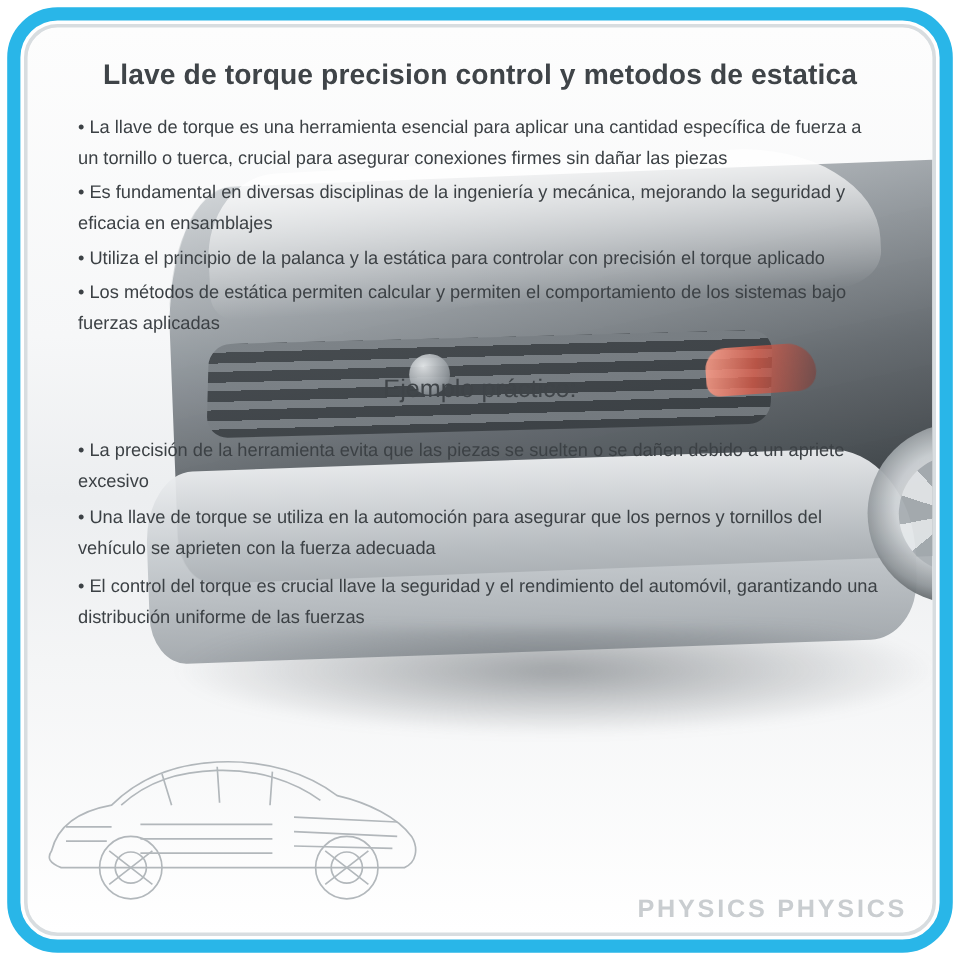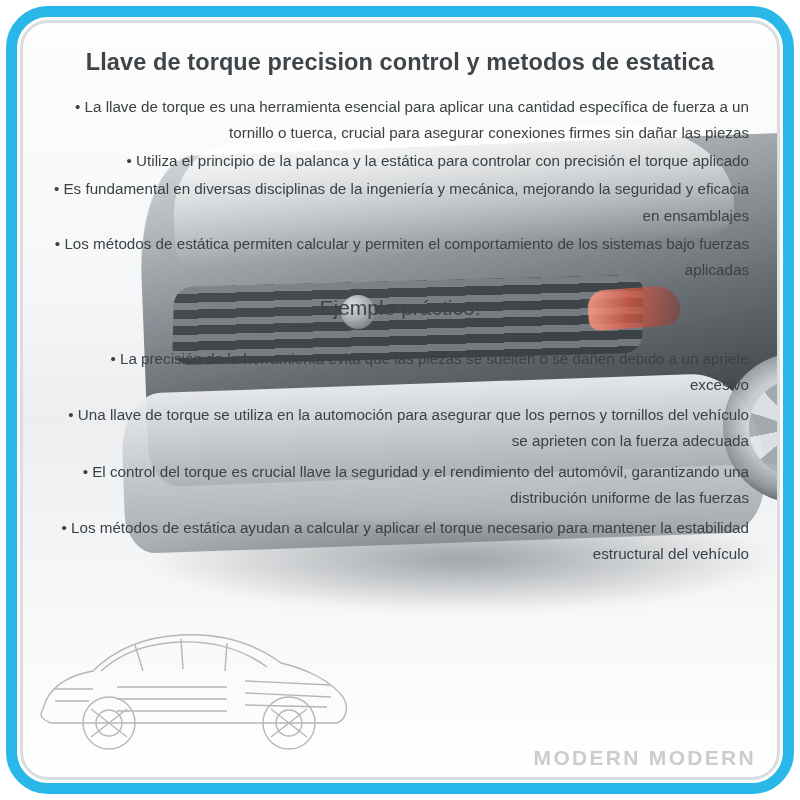--- a/index.html
+++ b/index.html
@@ -201,43 +201,42 @@
   .title {
     text-align: center;
     font-size: 23.5px;
     color: #3f4448;
     font-weight: bold;
     margin: 8px 0 18px 0;
     letter-spacing: 0.1px;
   }
 
   .bullets {
-    margin: 0;
+    margin: 12px;
     padding: 0;
     list-style: none;
-    text-align: right;
   }
   .bullets li {
     font-size: 15.2px;
     line-height: 1.72;
     color: #3c4145;
     margin: 0 0 2px 0;
     padding-left: 2px;
     text-indent: 0;
   }
   .bullets li:before {
     content: "• ";
     color: #3c4145;
   }
 
   .subtitle {
     text-align: center;
     font-size: 21px;
     color: #3f4448;
-    margin: 13px 0 26px 0;
+    margin: 30px 0 26px 0;
     font-weight: normal;
   }
 
   .section-two .bullets li {
     margin-bottom: 4px;
   }
 </style>
 </head>
 <body>
 
@@ -264,40 +263,39 @@
         <path d="M86 98 L196 98 M86 110 L196 110 M86 122 L196 122"></path>
         <circle cx="78" cy="134" r="26"></circle>
         <circle cx="78" cy="134" r="13"></circle>
         <circle cx="258" cy="134" r="26"></circle>
         <circle cx="258" cy="134" r="13"></circle>
         <path d="M60 120 L96 148 M96 120 L60 148 M240 120 L276 148 M276 120 L240 148"></path>
       </g>
     </svg>
   </div>
 
-  <div class="watermark">MODERN MODERN</div>
+  <div class="watermark">PHYSICS PHYSICS</div>
 
   <div class="frame-inner"></div>
   <div class="frame-outer"></div>
 
   <div class="content">
     <div class="title">Llave de torque precision control y metodos de estatica</div>
 
     <ul class="bullets">
       <li>La llave de torque es una herramienta esencial para aplicar una cantidad específica de fuerza a un tornillo o tuerca, crucial para asegurar conexiones firmes sin dañar las piezas</li>
+      <li>Es fundamental en diversas disciplinas de la ingeniería y mecánica, mejorando la seguridad y eficacia en ensamblajes</li>
       <li>Utiliza el principio de la palanca y la estática para controlar con precisión el torque aplicado</li>
-      <li>Es fundamental en diversas disciplinas de la ingeniería y mecánica, mejorando la seguridad y eficacia en ensamblajes</li>
       <li>Los métodos de estática permiten calcular y permiten el comportamiento de los sistemas bajo fuerzas aplicadas</li>
     </ul>
 
     <div class="subtitle">Ejemplo práctico:</div>
 
     <div class="section-two">
       <ul class="bullets">
         <li>La precisión de la herramienta evita que las piezas se suelten o se dañen debido a un apriete excesivo</li>
         <li>Una llave de torque se utiliza en la automoción para asegurar que los pernos y tornillos del vehículo se aprieten con la fuerza adecuada</li>
         <li>El control del torque es crucial llave la seguridad y el rendimiento del automóvil, garantizando una distribución uniforme de las fuerzas</li>
-        <li>Los métodos de estática ayudan a calcular y aplicar el torque necesario para mantener la estabilidad estructural del vehículo</li>
       </ul>
     </div>
   </div>
 
 </div>
 
 </body></html>

